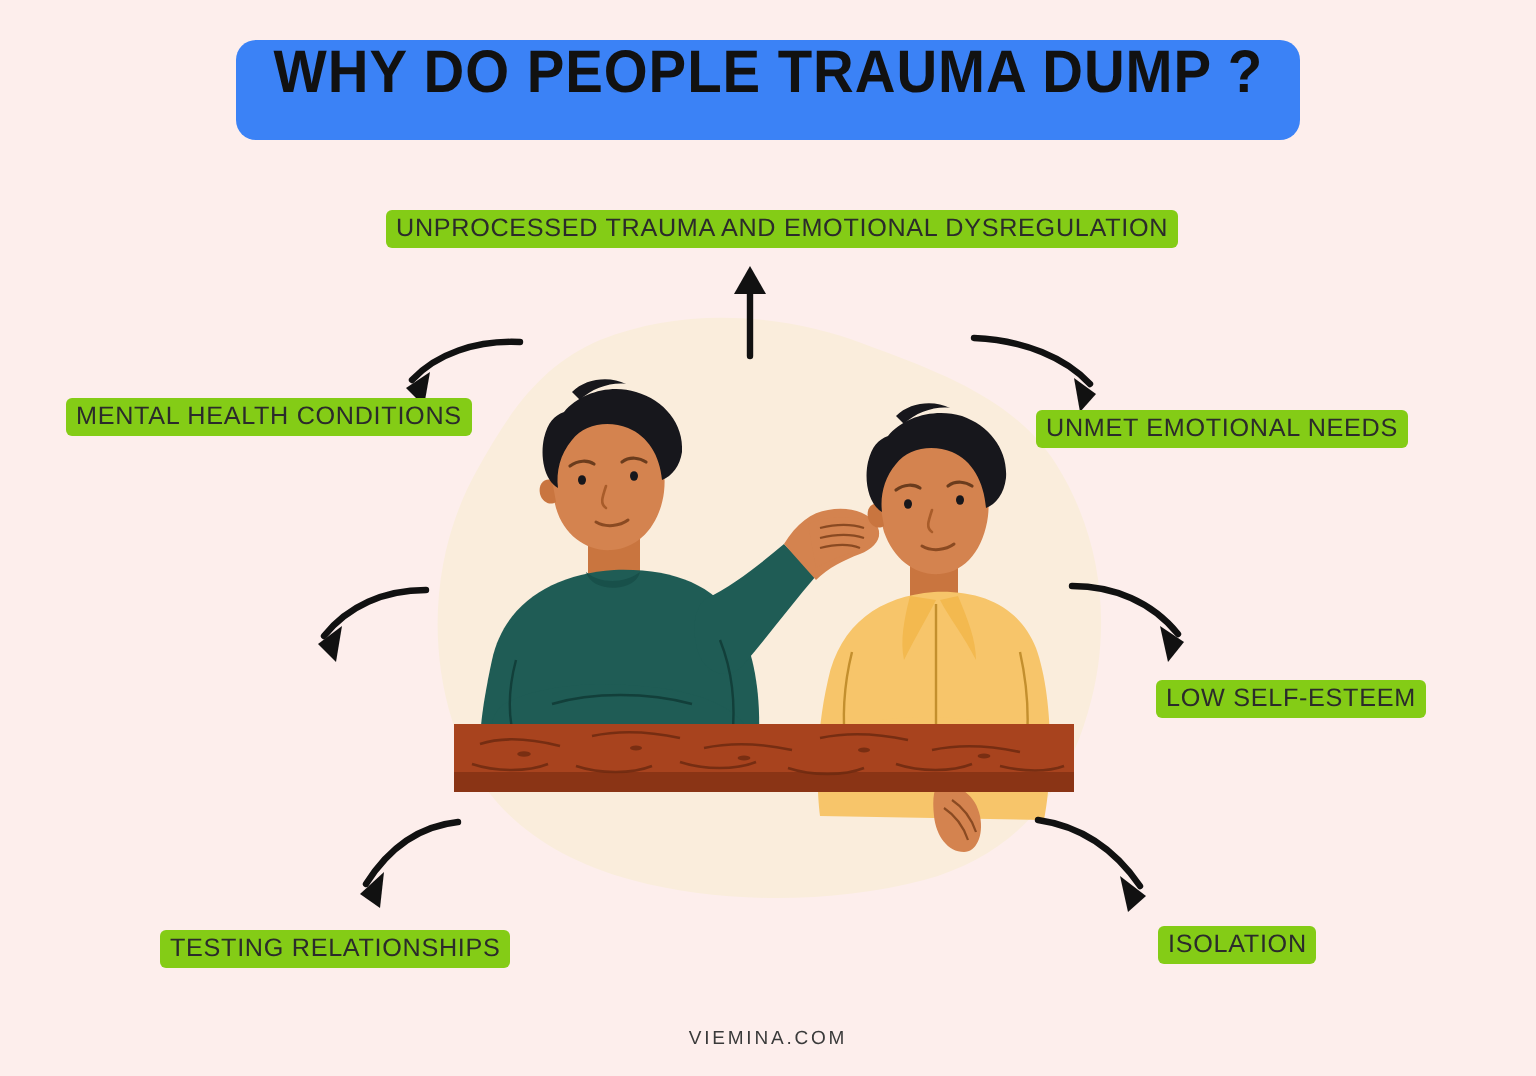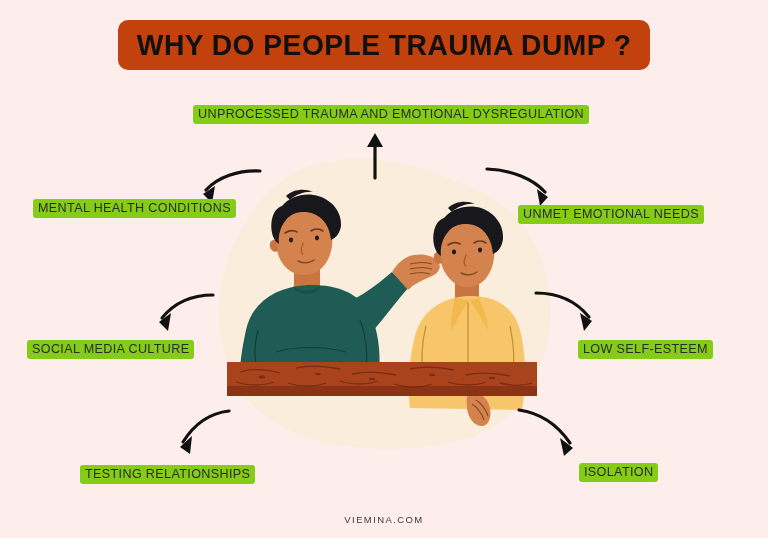--- a/index.html
+++ b/index.html
@@ -10,23 +10,23 @@
     position:relative;
     overflow:hidden;
   }
   #page { position:relative; width:768px; height:538px; }
 
   
   .title-plate{
     position:absolute;
     left:118px; top:20px;
     width:532px; height:50px;
-    background:#c2410c;
+    background:#3b82f6;
     border-radius:10px;
-    display:flex; align-items:center; justify-content:center;
+    display:flex; align-items:flex-start; justify-content:center;
   }
   .title-text{
     font-family:"Liberation Sans", sans-serif;
     font-weight:bold;
     font-size:30px;
     letter-spacing:0.5px;
     color:#111111;
     transform:scaleX(0.94);
     white-space:nowrap;
   }
@@ -276,20 +276,19 @@
     </g>
   </svg>
 
   <div class="title-plate">
     <div class="title-text">WHY DO PEOPLE TRAUMA DUMP ?</div>
   </div>
 
   <div class="label l-top">UNPROCESSED TRAUMA AND EMOTIONAL DYSREGULATION</div>
   <div class="label l-mental">MENTAL HEALTH CONDITIONS</div>
   <div class="label l-unmet">UNMET EMOTIONAL NEEDS</div>
-  <div class="label l-social">SOCIAL MEDIA CULTURE</div>
   <div class="label l-testing">TESTING RELATIONSHIPS</div>
   <div class="label l-lowself">LOW SELF-ESTEEM</div>
   <div class="label l-isol">ISOLATION</div>
 
   <div class="footer">VIEMINA.COM</div>
 
 </div>
 
 </body></html>

